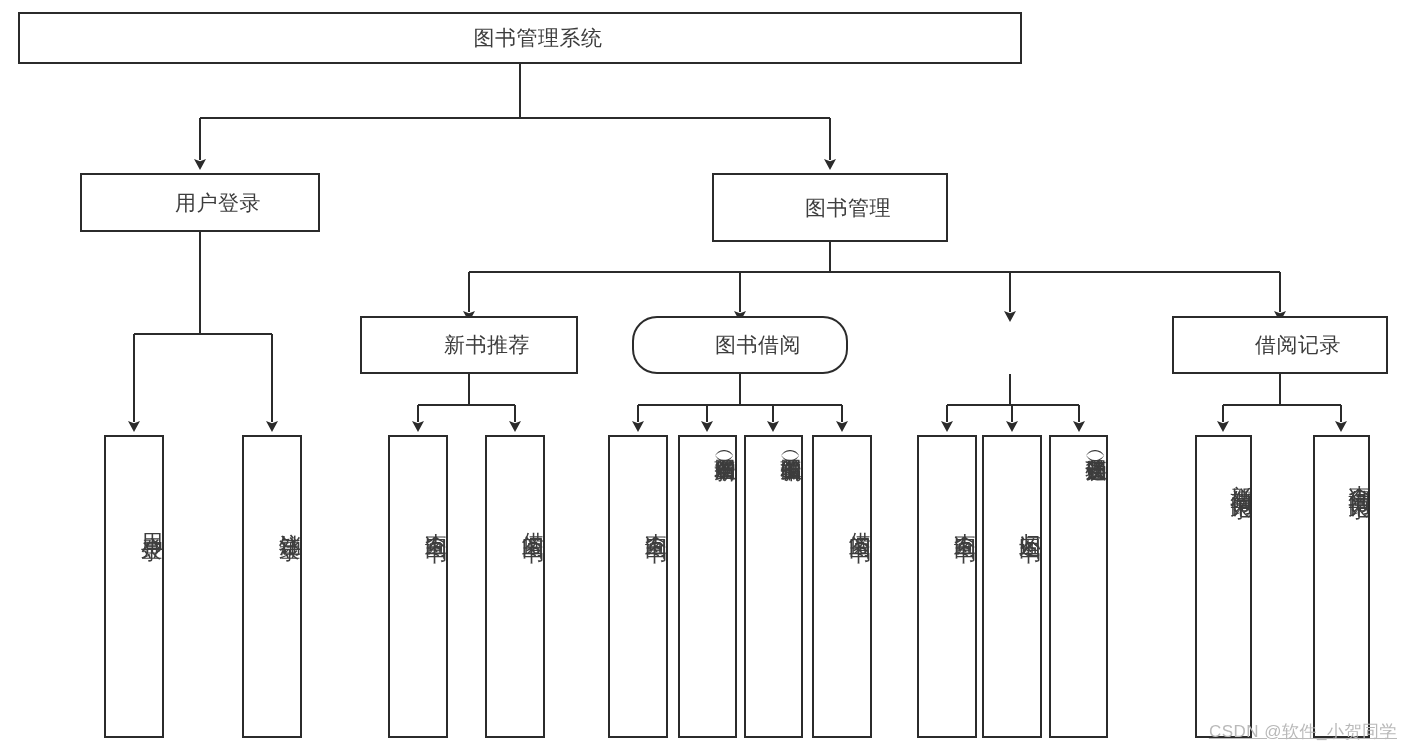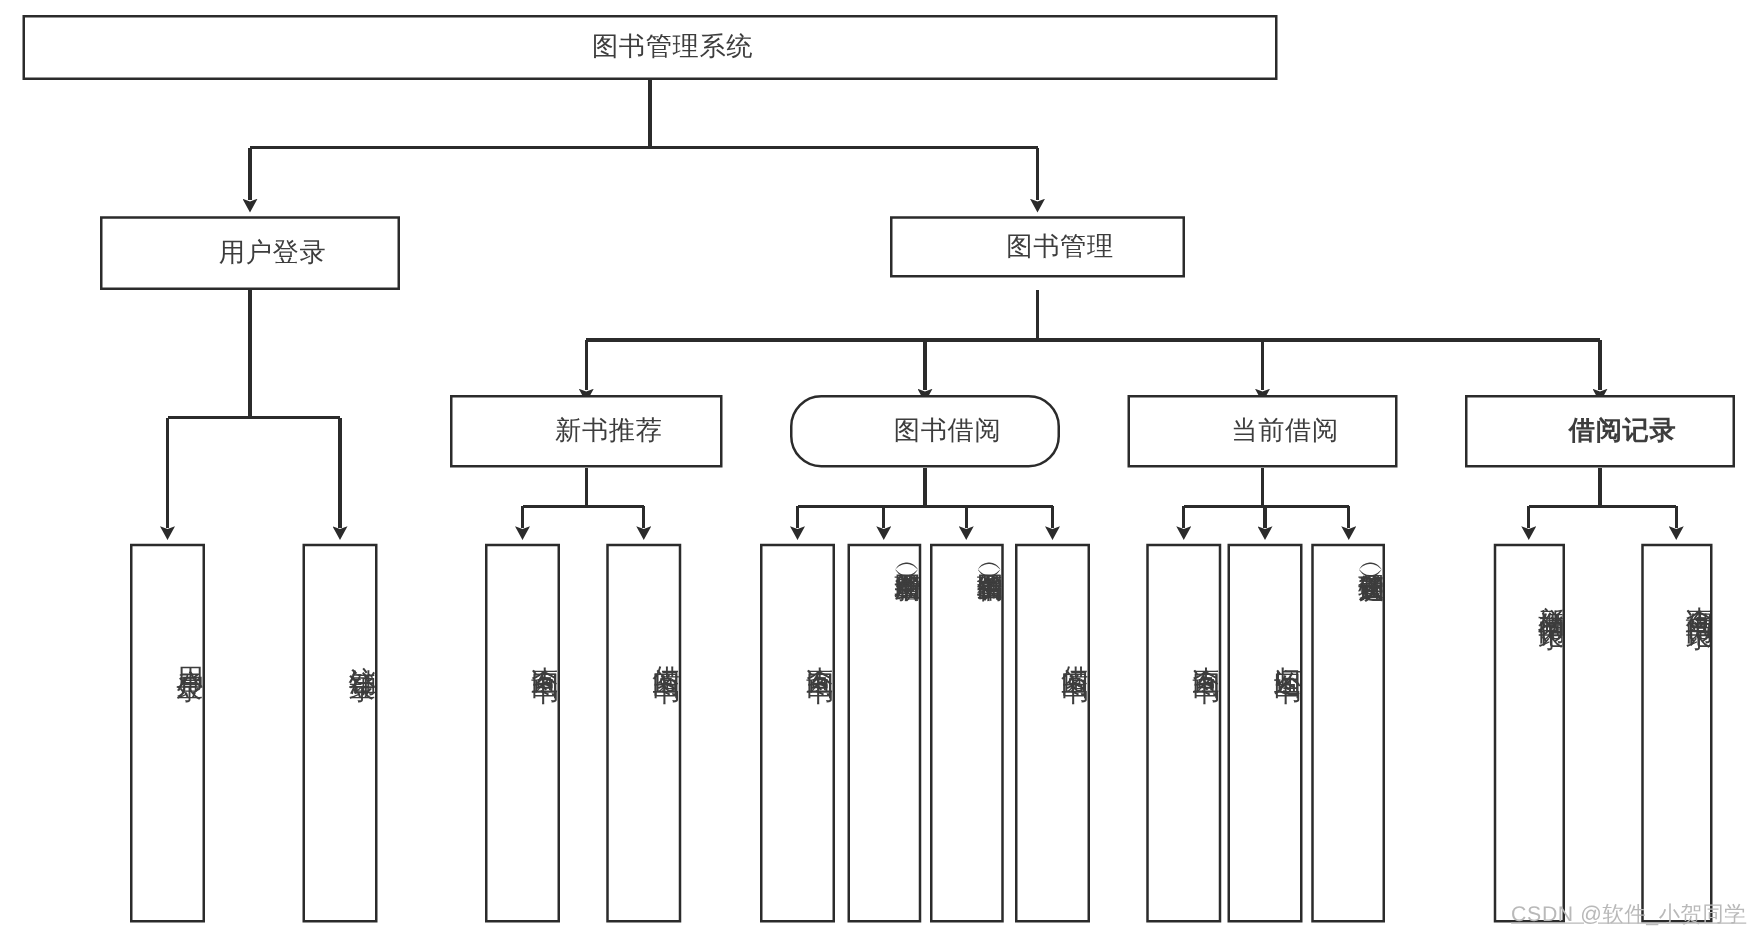--- a/index.html
+++ b/index.html
@@ -128,34 +128,31 @@
     </g>
   </svg>
 
   <div class="node-box" style="left:18px; top:12px; width:1004px; height:52px;">
     <span class="node-label">图书管理系统</span>
   </div>
 
   <div class="node-box" style="left:80px; top:173px; width:240px; height:59px;">
     <span class="node-label">用户登录</span>
   </div>
-  <div class="node-box" style="left:712px; top:173px; width:236px; height:49px;">
+  <div class="node-box" style="left:712px; top:173px; width:236px; height:69px;">
     <span class="node-label">图书管理</span>
   </div>
 
   <div class="node-box" style="left:360px; top:316px; width:218px; height:58px;">
     <span class="node-label">新书推荐</span>
   </div>
   <div class="node-box" style="left:632px; top:316px; width:216px; height:58px;border-radius:25px;">
     <span class="node-label">图书借阅</span>
   </div>
-  <div class="node-box" style="left:902px; top:316px; width:216px; height:58px;">
-    <span class="node-label">当前借阅</span>
-  </div>
-  <div class="node-box" style="left:1172px; top:316px; width:216px; height:58px;font-weight:bold;">
+  <div class="node-box" style="left:1172px; top:316px; width:216px; height:58px;">
     <span class="node-label">借阅记录</span>
   </div>
 
   <div class="node-box vertical" style="left:104px; top:435px; width:60px; height:303px; padding-top:78px;">
     <span class="node-label">用户登录</span>
   </div>
   <div class="node-box vertical" style="left:242px; top:435px; width:60px; height:303px; padding-top:78px;">
     <span class="node-label">注销登录</span>
   </div>
 

